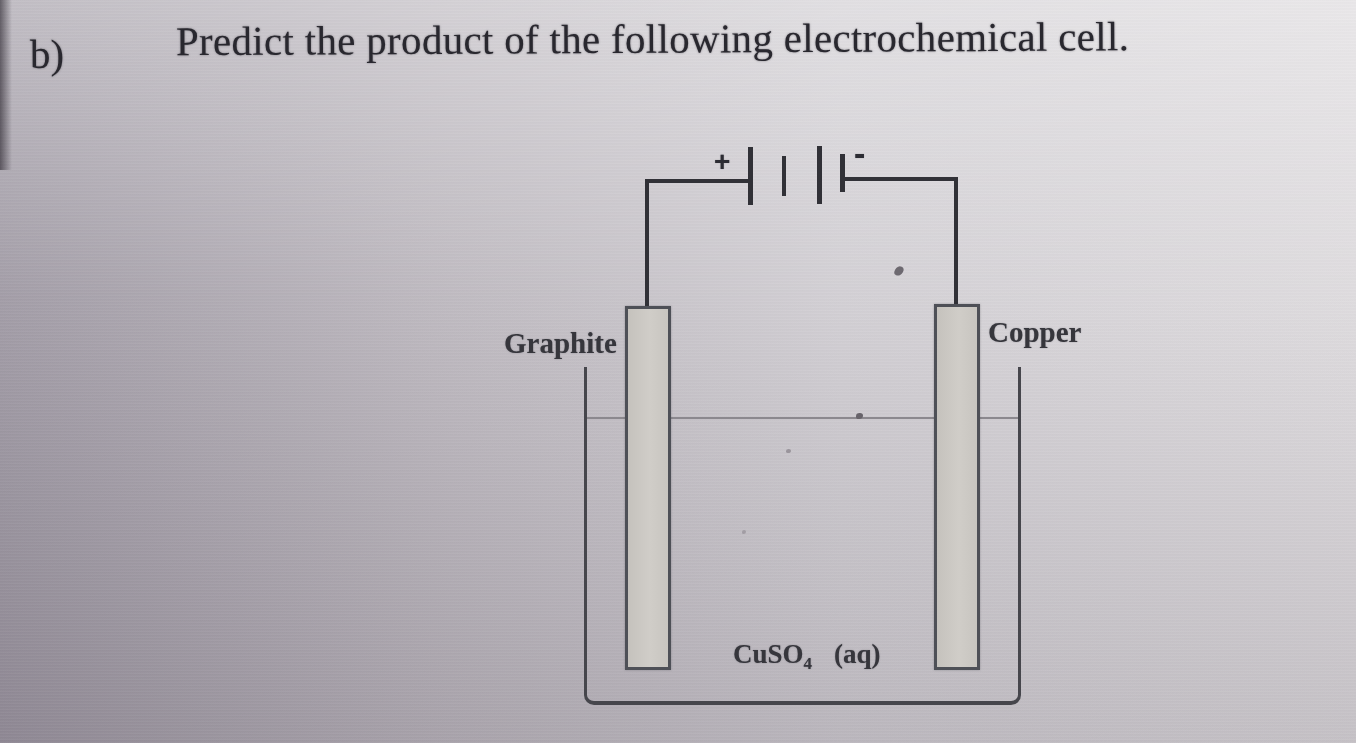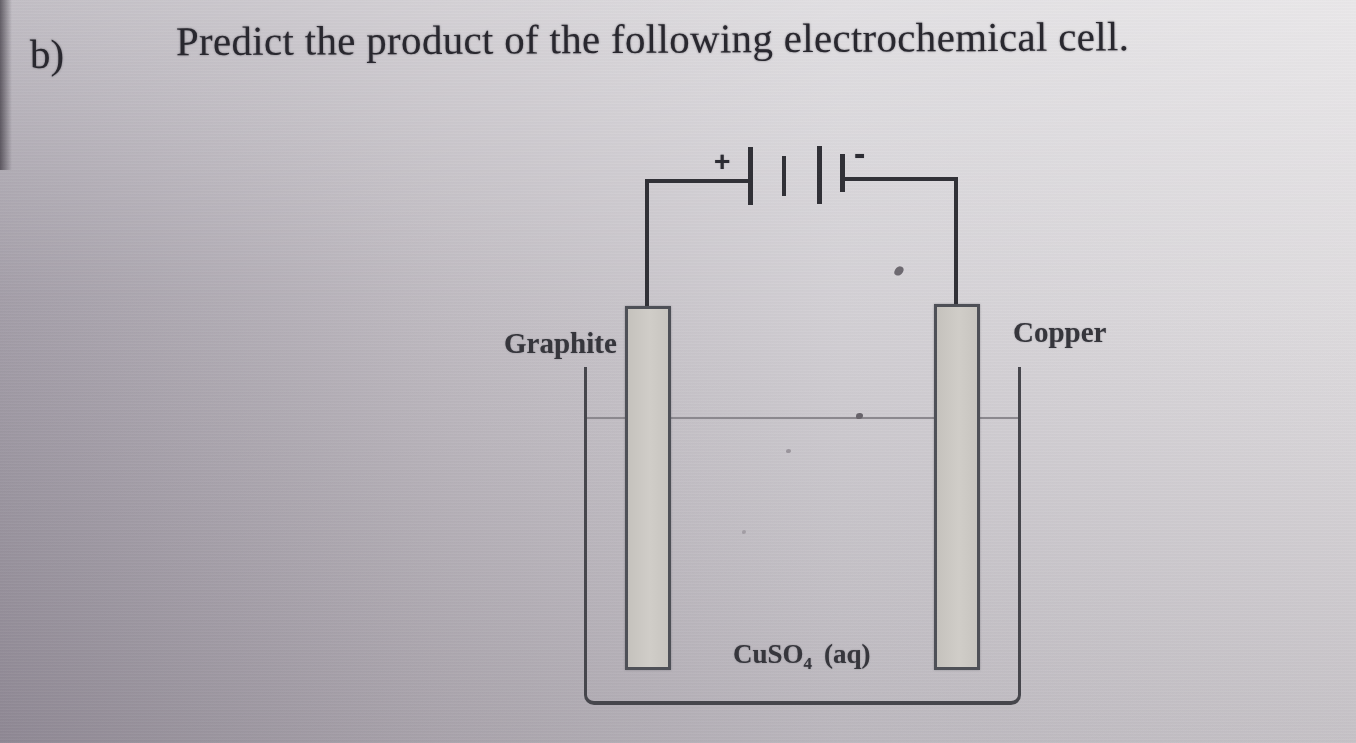--- a/index.html
+++ b/index.html
@@ -91,24 +91,24 @@
   .electrode-right { left: 934px; top: 304px; height: 366px; }
 
   
   .diagram-label {
     position: absolute; color: #36363c; font-weight: 700;
     font-family: Liberation Serif, serif;
     text-shadow: 0 0 1.5px rgba(46,46,54,0.4);
     white-space: nowrap;
   }
   .graphite-label { left: 504px;  top: 327px; font-size: 29px; }
-  .copper-label   { left: 1013px; top: 316px; font-size: 29px; }
+  .copper-label   { left: 988px; top: 316px; font-size: 29px; }
   .solution-label { left: 733px;  top: 639px; font-size: 27px; }
   .solution-label sub { font-size: 17px; line-height: 0; }
-  .solution-state { margin-left: 12px; }
+  .solution-state { margin-left: 22px; }
 
   
   .speck { position: absolute; border-radius: 55% 45% 60% 40%; }
   .speck-1 { left: 895px; top: 266px; width: 8px; height: 10px; background: #6d6970; transform: rotate(28deg); }
   .speck-2 { left: 856px; top: 413px; width: 7px; height: 6px;  background: #67636a; }
   .speck-3 { left: 786px; top: 449px; width: 5px; height: 4px;  background: #9a959c; }
   .speck-4 { left: 742px; top: 530px; width: 4px; height: 4px;  background: #a29da4; }
 </style>
 </head>
 <body>

